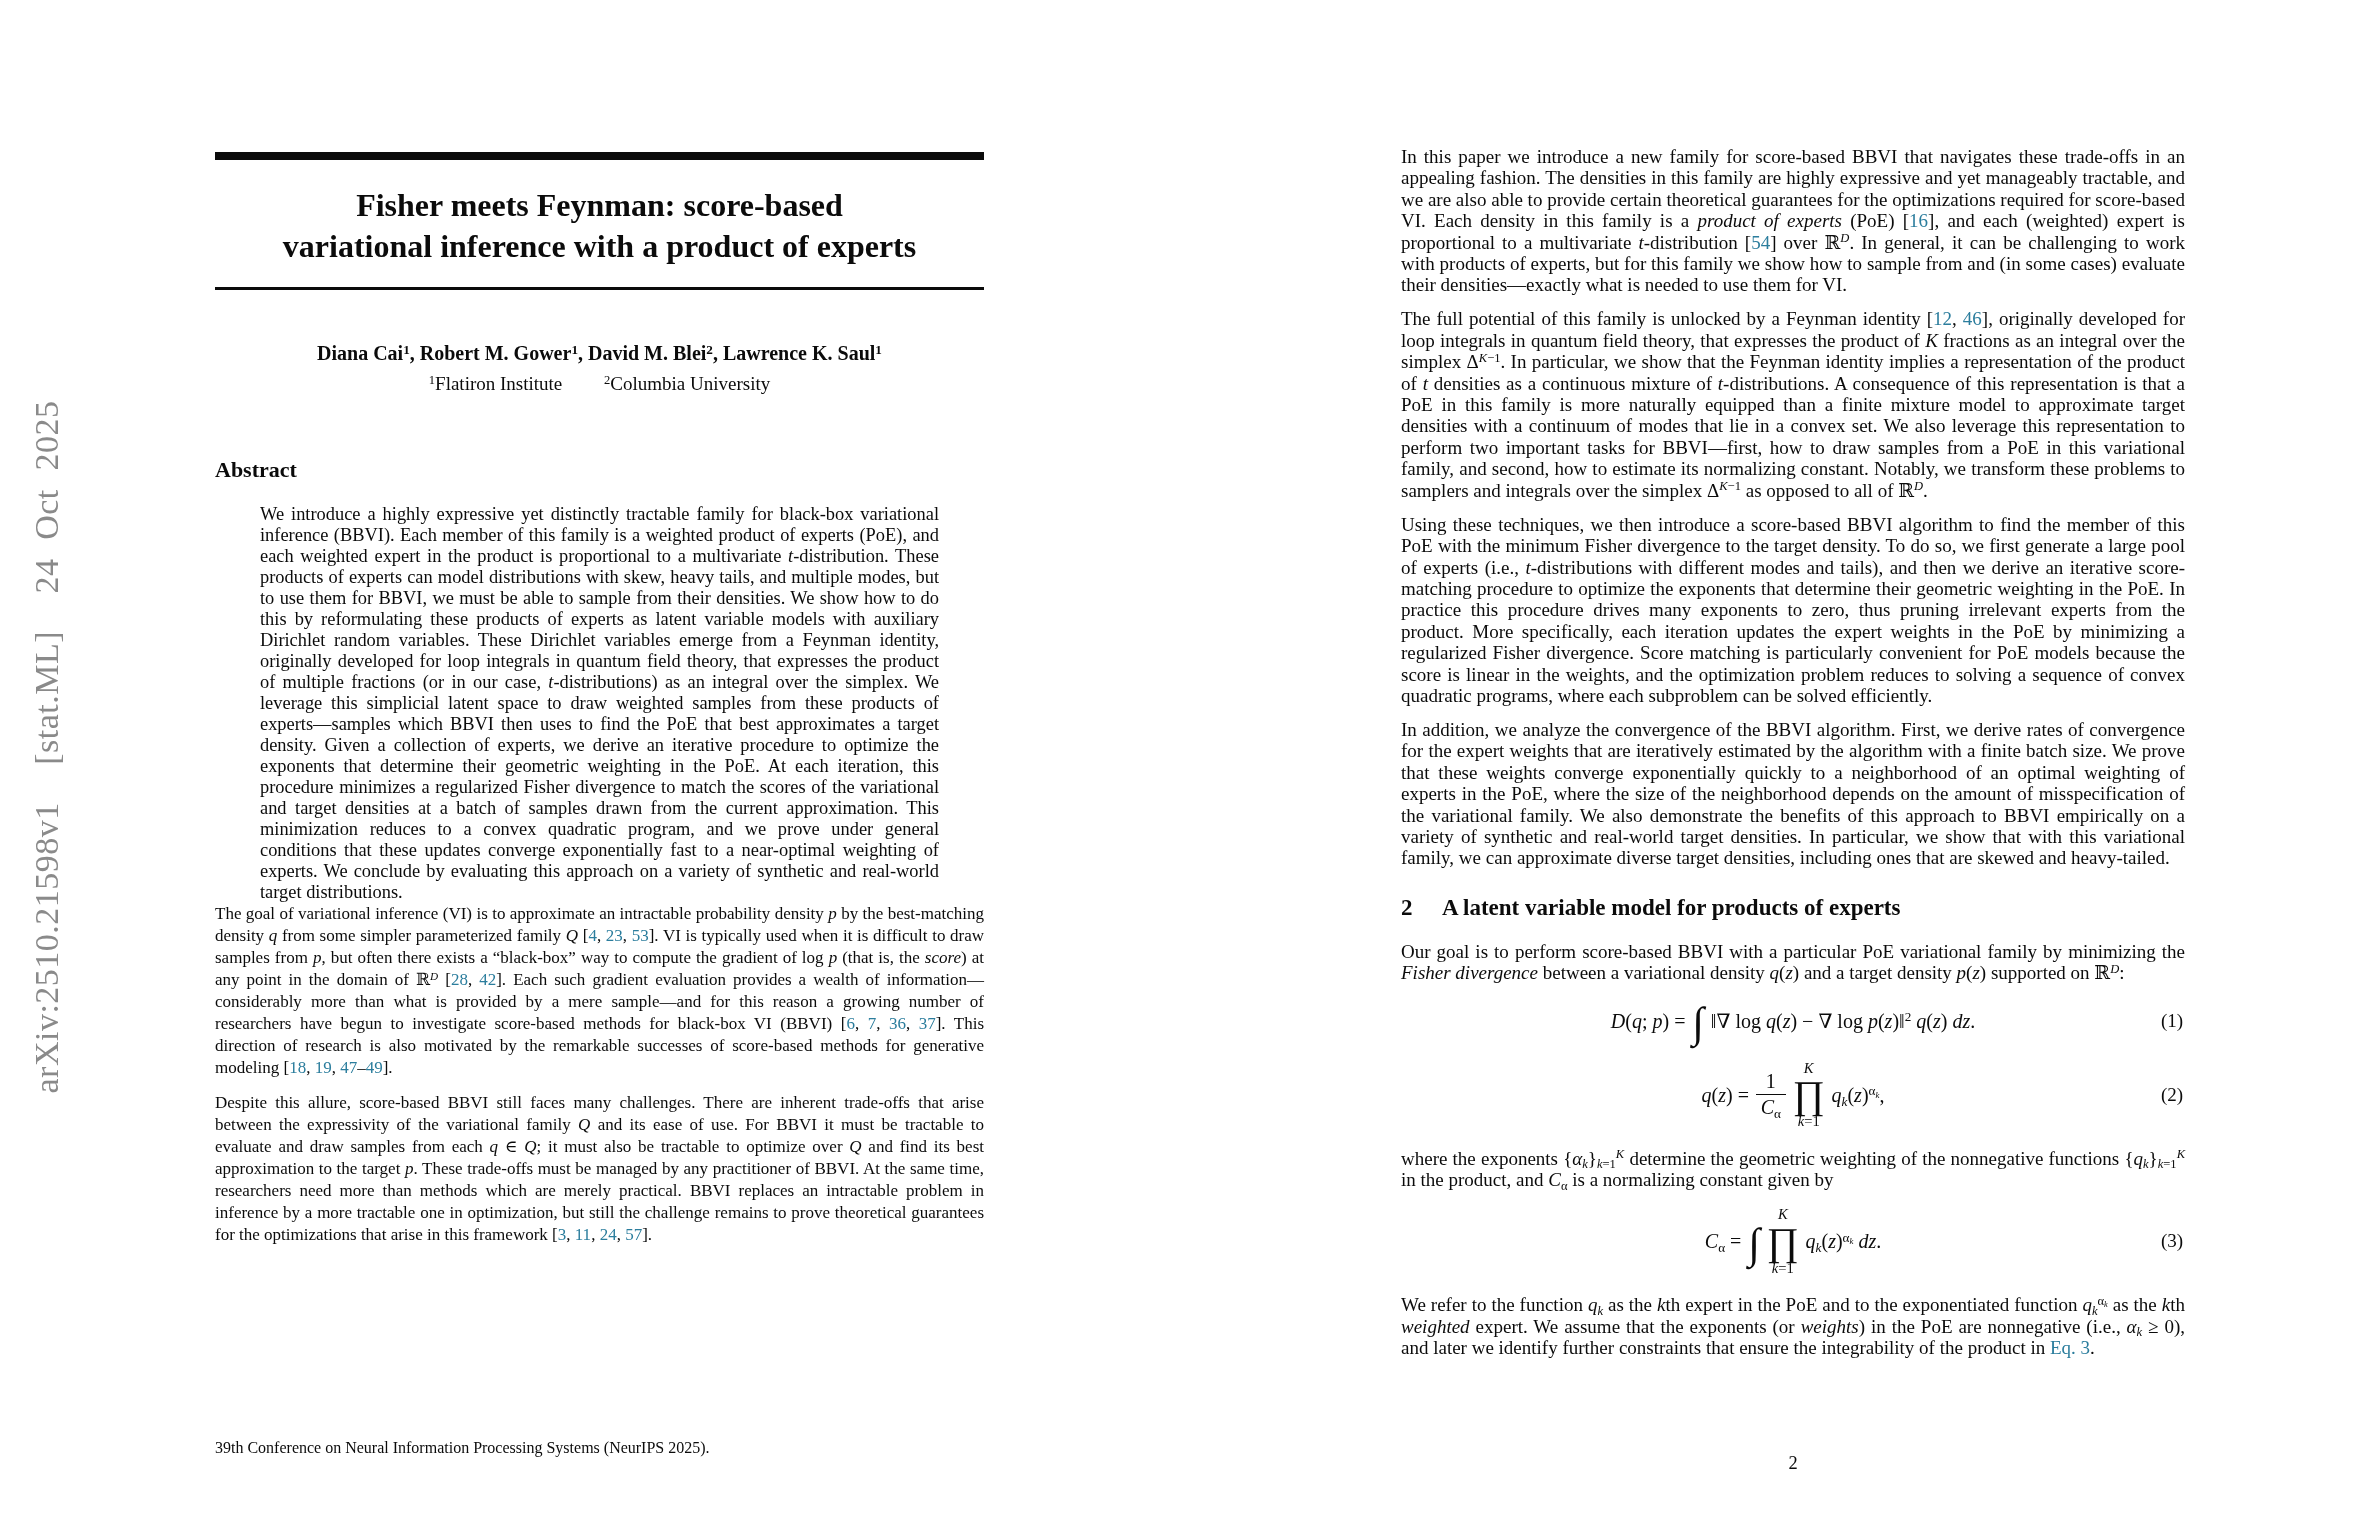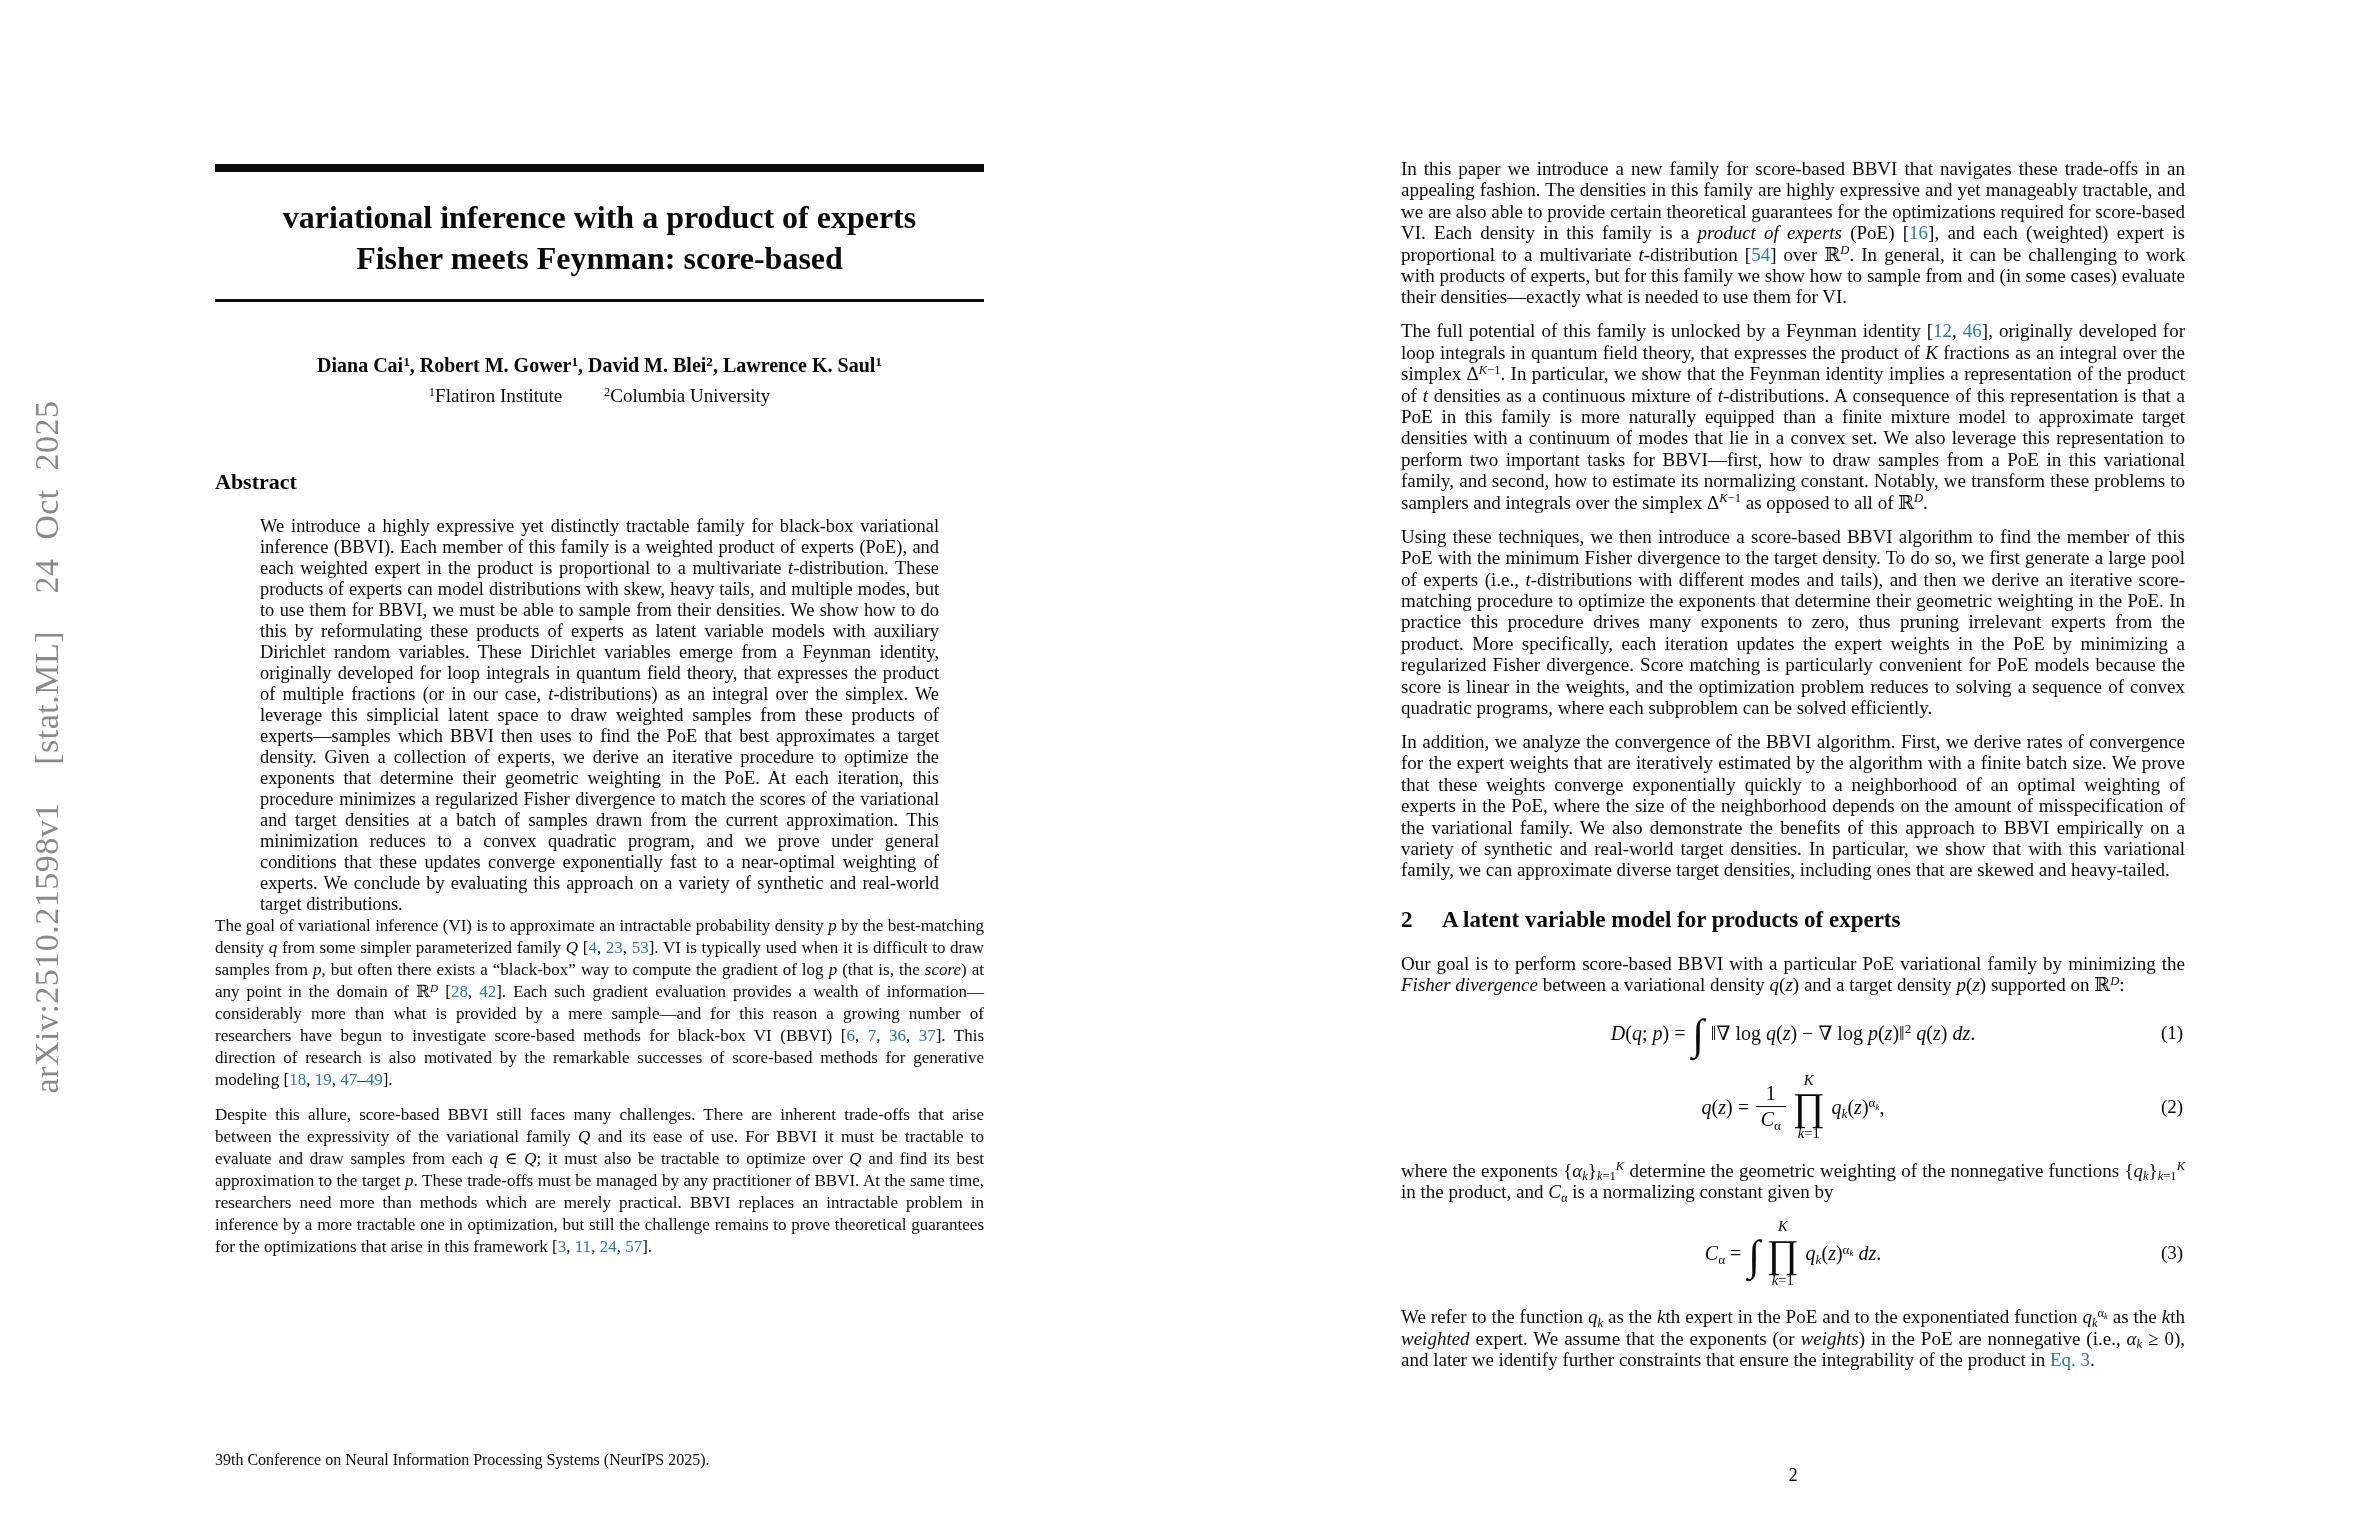--- a/index.html
+++ b/index.html
@@ -21,21 +21,21 @@
   .watermark{
     position:absolute;left:47px;top:747px;
     transform:translate(-50%,-50%) rotate(-90deg);
     white-space:pre;
     font-size:34px;
     color:var(--wm);
     word-spacing:9.7px;
     letter-spacing:0.5px;
   }
   
-  .page{position:absolute;top:12px;height:1292px;}
+  .page{position:absolute;top:0;height:1292px;}
   .page-left{left:215px;width:769px;}
   .page-right{left:1401px;width:784px;padding-top:146px;box-sizing:border-box;}
   
   .rule-thick{margin-top:152px;height:7.8px;background:var(--ink);}
   .rule-thin{height:2.9px;background:var(--ink);}
   .title{margin:25px 5.8px 19.4px;text-align:center;font-weight:bold;font-size:32px;line-height:1.3;}
   .title span{display:block;}
   .authors{margin:52px 0 0;text-align:center;font-size:20px;font-weight:bold;}
   .affils{margin:7.8px 0 0;text-align:center;font-size:19px;}
   .affil2{margin-left:37px;}
@@ -71,22 +71,22 @@
 <body>
 
 <div class="canvas">
 
   <div class="watermark">arXiv:2510.21598v1  [stat.ML]  24 Oct 2025</div>
 
   <section class="page page-left">
     <div class="rule-thick"></div>
 
     <h1 class="title">
+      <span>Fisher meets Feynman: score-based</span>
       <span>variational inference with a product of experts</span>
-      <span>Fisher meets Feynman: score-based</span>
     </h1>
 
     <div class="rule-thin"></div>
 
     <p class="authors">Diana Cai<sup>1</sup>, Robert M. Gower<sup>1</sup>, David M. Blei<sup>2</sup>, Lawrence K. Saul<sup>1</sup></p>
 
     <p class="affils">
       <span><sup>1</sup>Flatiron Institute</span>
       <span class="affil2"><sup>2</sup>Columbia University</span>
     </p>

